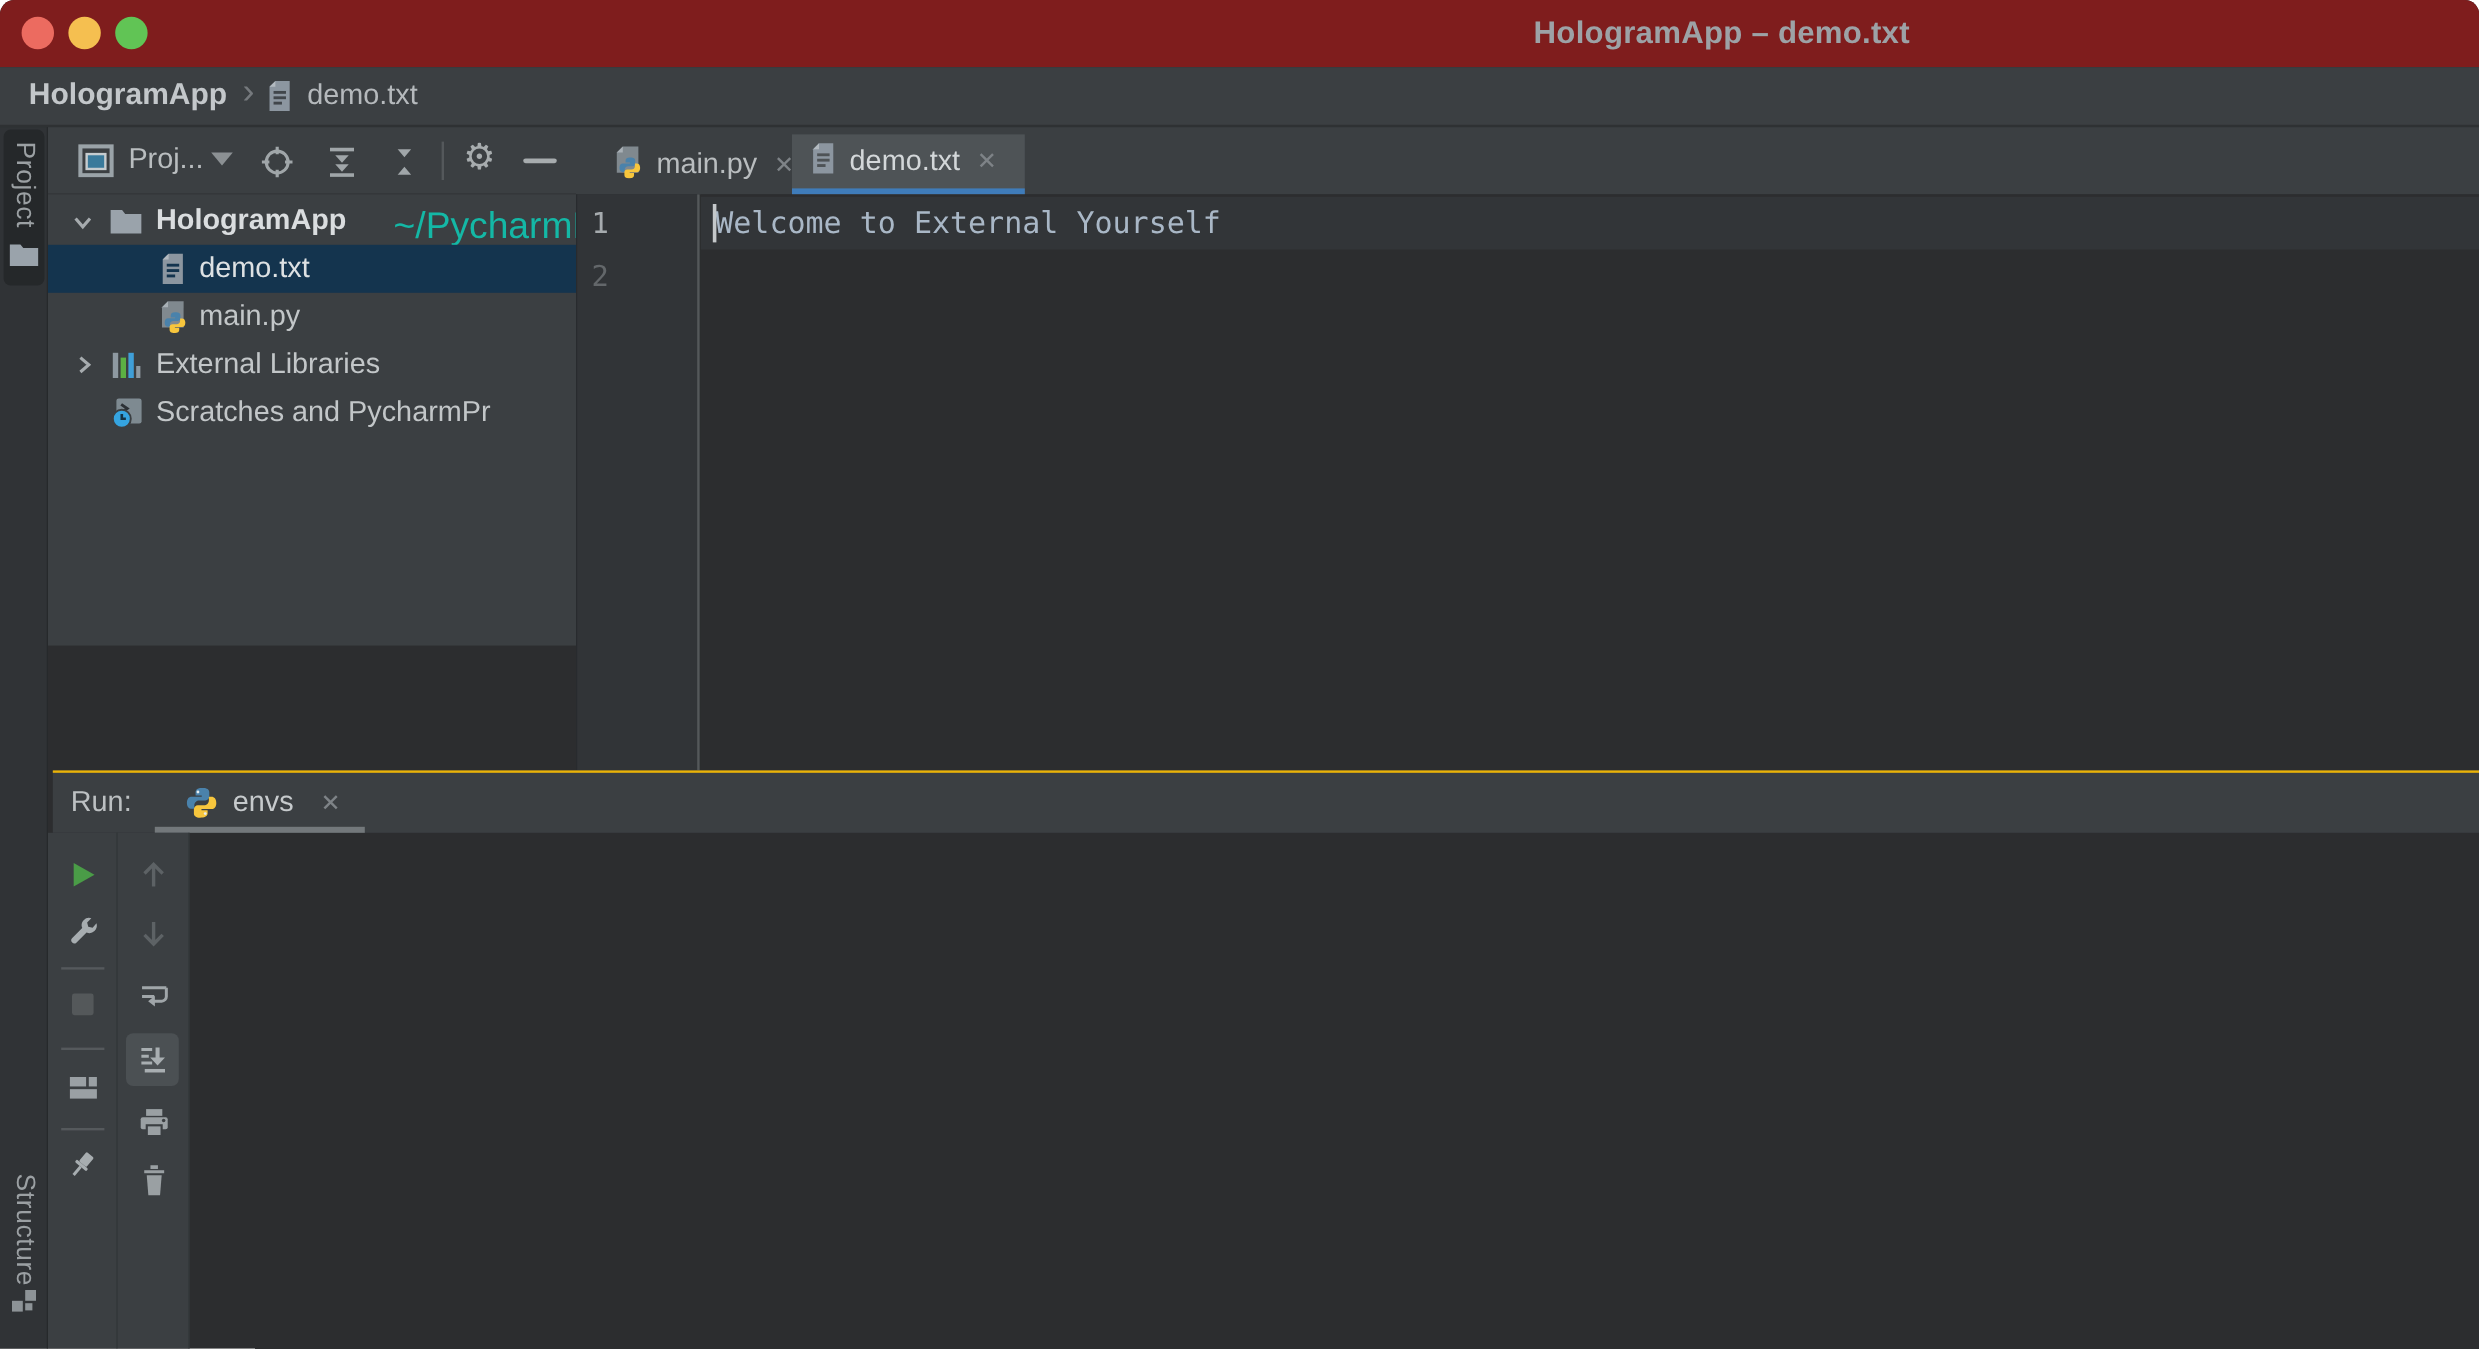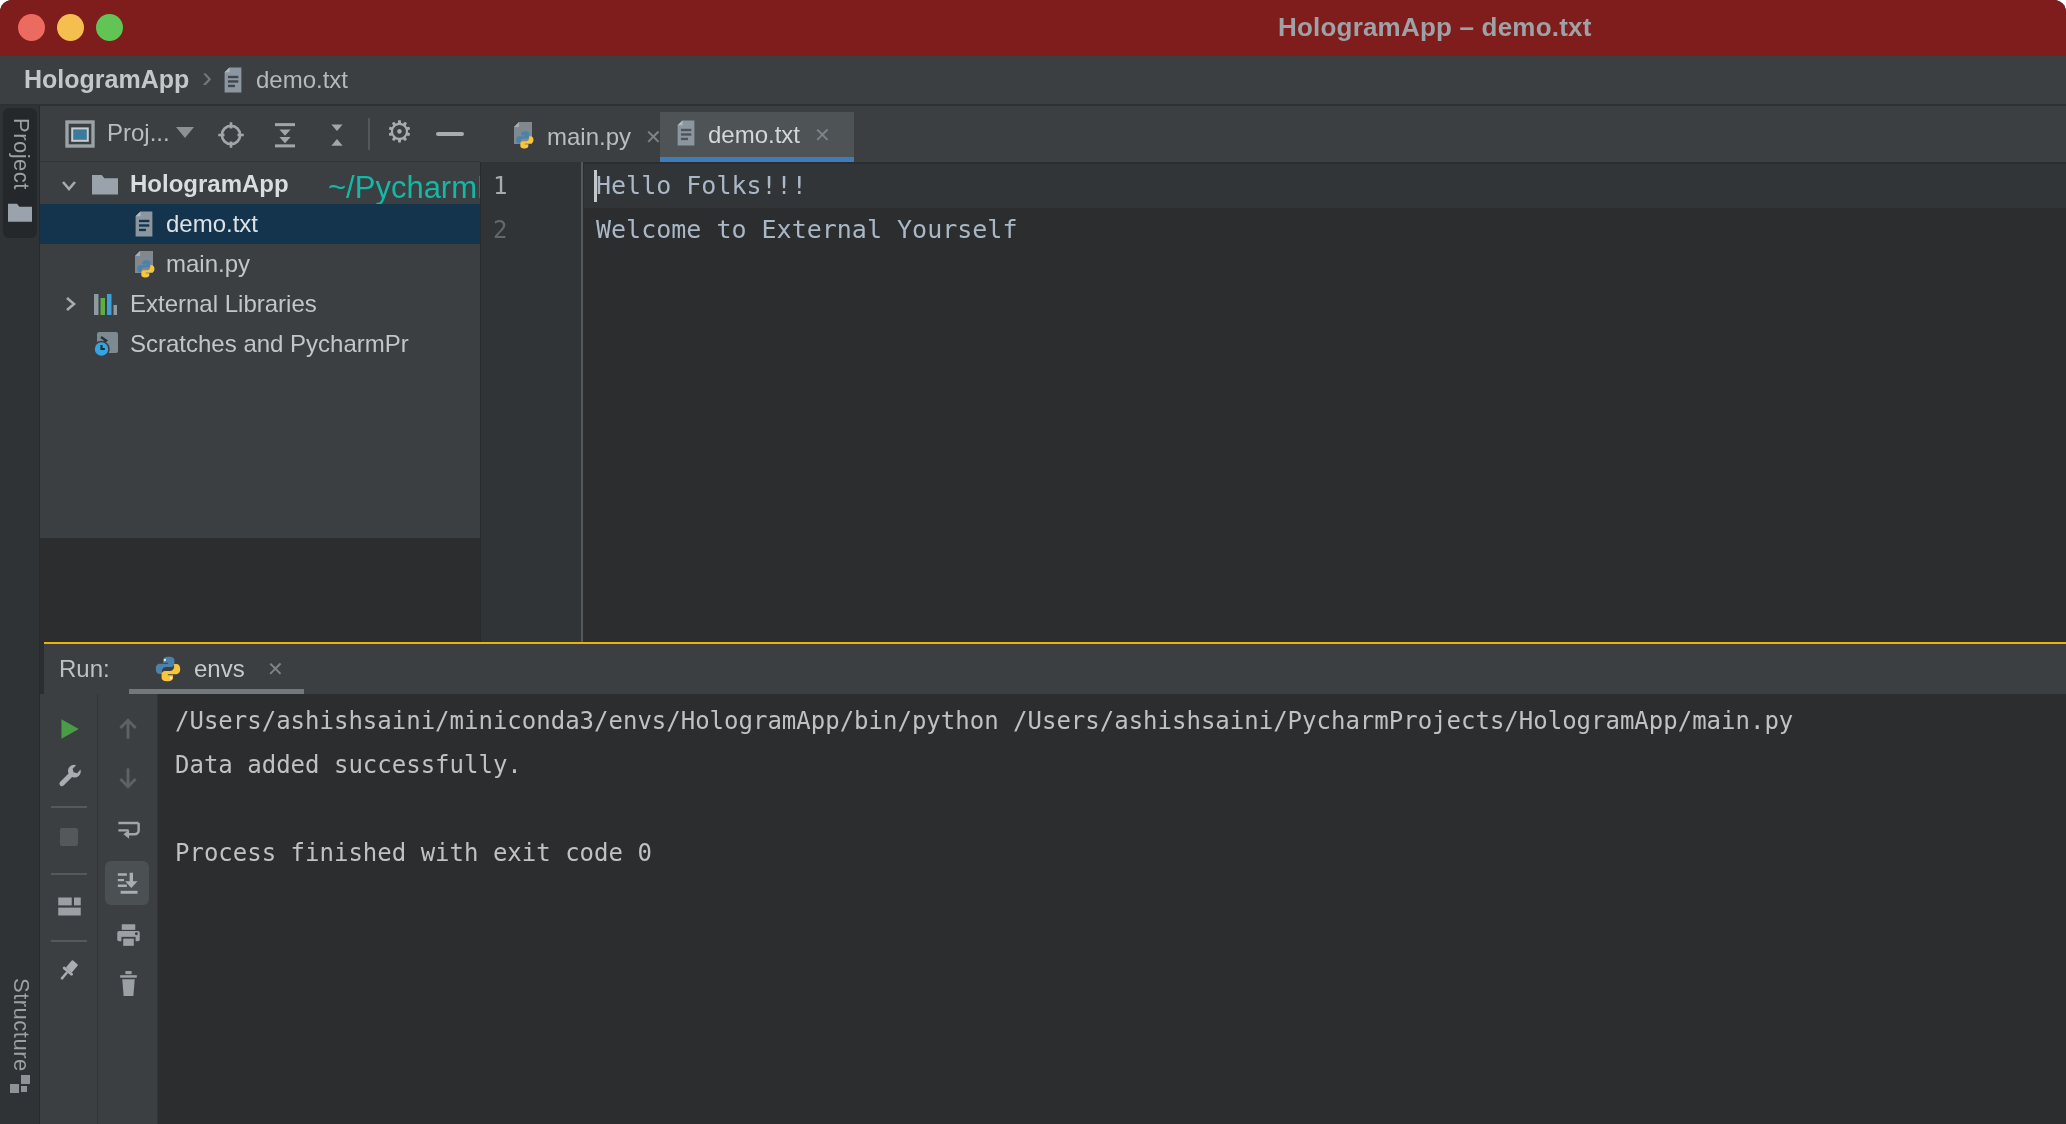--- a/index.html
+++ b/index.html
@@ -272,21 +272,20 @@
     </div>
   </div>
 
   <div class="abs gutter">
     <div class="gnum cur">1</div>
     <div class="gnum">2</div>
   </div>
   <div class="abs editor">
     <div class="abs curline"></div>
     <div class="editor-pad">
-      <div class="eline">Hello Folks!!!</div>
       <div class="eline">Welcome to External Yourself</div>
     </div>
     <div class="abs caret"></div>
   </div>
 
   <div class="abs runheader">
     <div class="abs run-label">Run:</div>
     <div class="abs runtab-ico">
       <svg width="28" height="28" viewBox="0 0 24 24">
           <path fill="#4a82ab" d="M11.9 1.5c-2.6 0-4.2 1.1-4.2 3v2.2h4.4v.9H4.9c-2 0-3.4 1.5-3.4 4.3 0 2.9 1.4 4.4 3.4 4.4h1.9v-2.6c0-1.9 1.6-3.4 3.5-3.4h4.4c1.5 0 2.8-1.3 2.8-2.8V4.5c0-1.9-1.7-3-4.2-3z"></path>
@@ -377,20 +376,14 @@
     </div>
     <div class="abs cicon" style="left:12px;top:271px;">
       <svg width="25" height="27" viewBox="0 0 24 26" fill="#9aa0a3">
           <rect x="9" y="1" width="6" height="3"></rect>
           <rect x="4" y="5" width="16" height="2.4"></rect>
           <path d="M6 9h12l-1.3 16H7.3z"></path>
         </svg>
     </div>
   </div>
 
-  <div class="abs console">
-    <div class="cline">/Users/ashishsaini/miniconda3/envs/HologramApp/bin/python /Users/ashishsaini/PycharmProjects/HologramApp/main.py</div>
-    <div class="cline">Data added successfully.</div>
-    <div class="cline"></div>
-    <div class="cline">Process finished with exit code 0</div>
-  </div>
 
 </div>
 
 </body></html>

